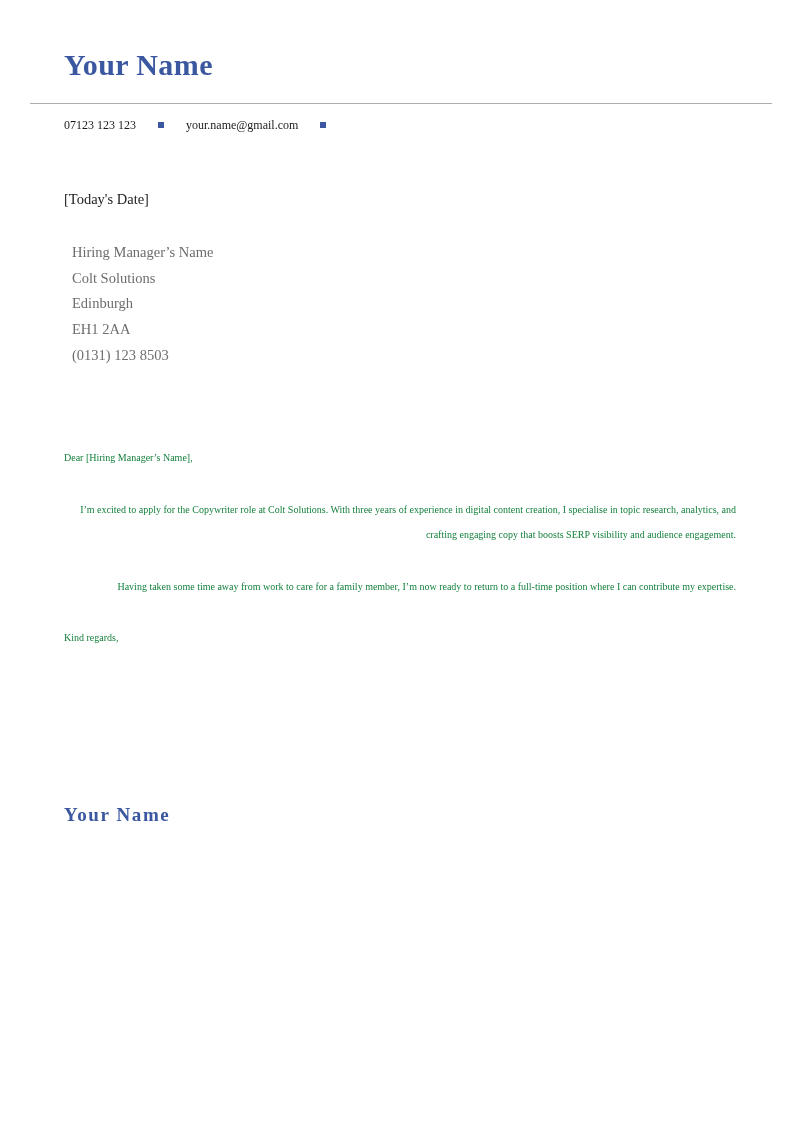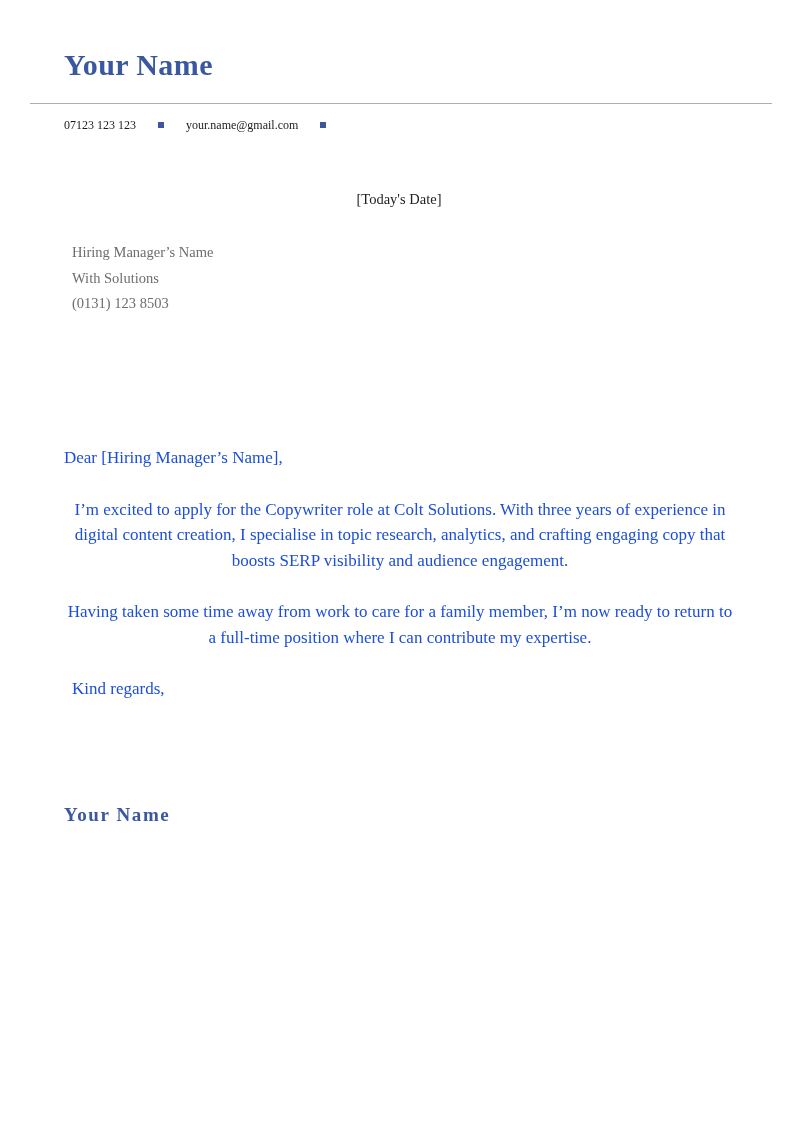--- a/index.html
+++ b/index.html
@@ -75,21 +75,21 @@
     margin: 0 22px 1px 22px;
     flex: 0 0 auto;
   }
 
   
   .date-row {
     position: absolute;
     left: 64px;
     top: 190px;
     width: 670px;
-    text-align: center;
+    text-align: left;
     font-size: 14.5px;
     color: #222222;
     line-height: 1.3;
   }
 
   
   .recipient {
     position: absolute;
     left: 72px;
     top: 240px;
@@ -100,33 +100,33 @@
   .recipient div {
     white-space: nowrap;
   }
 
   
   .letter-body {
     position: absolute;
     left: 64px;
     top: 445px;
     width: 672px;
-    font-size: 17px;
-    color: #1d4ed8;
+    font-size: 10px;
+    color: #15803d;
     line-height: 25.5px;
   }
   .salutation {
     margin: 0 0 26px 0;
   }
   .letter-body p.para {
     margin: 0 0 26px 0;
-    text-align: center;
+    text-align: right;
   }
   .signoff {
-    margin: 8px;
+    margin: 0;
   }
 
   
   .signature {
     position: absolute;
     left: 64px;
     top: 803px;
     font-size: 19px;
     font-weight: bold;
     color: #3a57a0;
@@ -151,21 +151,23 @@
     <span class="contact-item">your.name@gmail.com</span>
     <span class="contact-sep"></span>
   </div>
 
   <div class="date-row">
     <span>[Today's Date]</span>
   </div>
 
   <div class="recipient">
     <div>Hiring Manager’s Name</div>
-    <div>With Solutions</div>
+    <div>Colt Solutions</div>
+    <div>Edinburgh</div>
+    <div>EH1 2AA</div>
     <div>(0131) 123 8503</div>
   </div>
 
   <div class="letter-body">
     <p class="salutation">Dear [Hiring Manager’s Name],</p>
     <p class="para">I’m excited to apply for the Copywriter role at Colt Solutions. With three years of experience in digital content creation, I specialise in topic research, analytics, and crafting engaging copy that boosts SERP visibility and audience engagement.</p>
     <p class="para">Having taken some time away from work to care for a family member, I’m now ready to return to a full-time position where I can contribute my expertise.</p>
     <p class="signoff">Kind regards,</p>
   </div>
 

